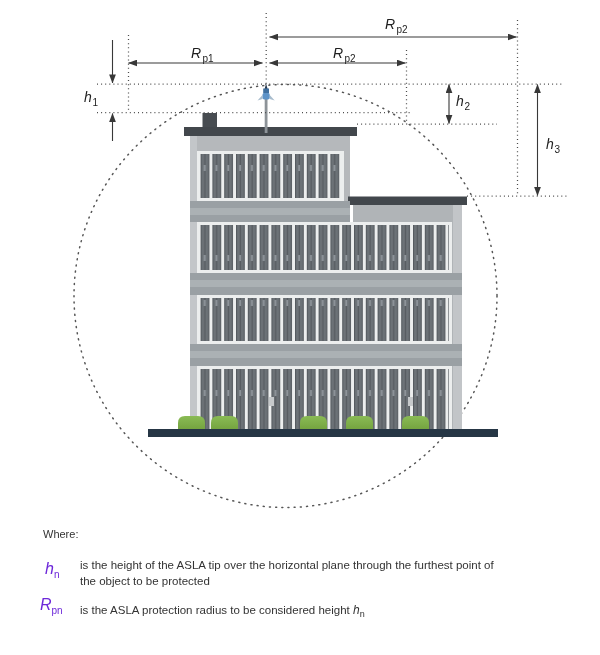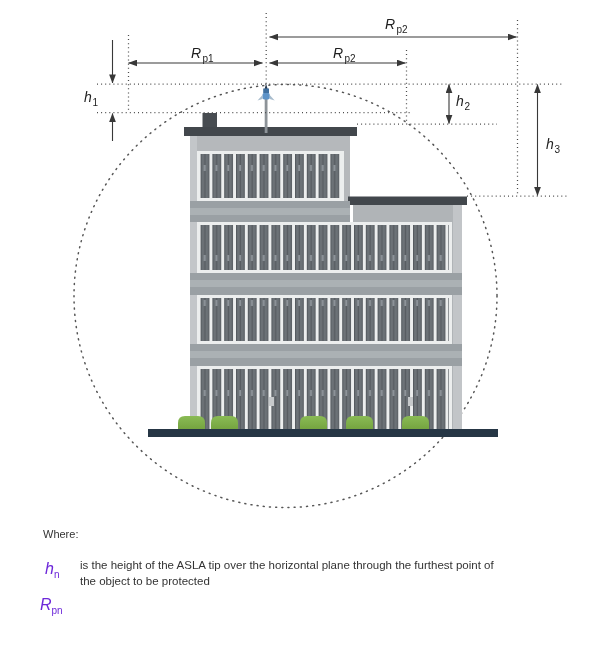--- a/index.html
+++ b/index.html
@@ -138,14 +138,15 @@
     </g>
   </svg>
 
   <div id="legend">
     <div class="where">Where:</div>
 
     <div class="term" style="left:45px;top:40px;"><span>h</span><sub>n</sub></div>
     <div class="desc" style="left:80px;top:37px;width:425px;">is the height of the ASLA tip over the horizontal plane through the furthest point of the object to be protected</div>
 
     <div class="term" style="left:40px;top:76px;text-align:right;"><span>R</span><sub>pn</sub></div>
+    <div class="desc" style="left:80px;top:82px;width:480px;"><span>is the ASLA protection radius to be considered height </span><span class="refvar"><span>h</span><sub>n</sub></span></div>
   </div>
 </div>
 
 </body></html>

